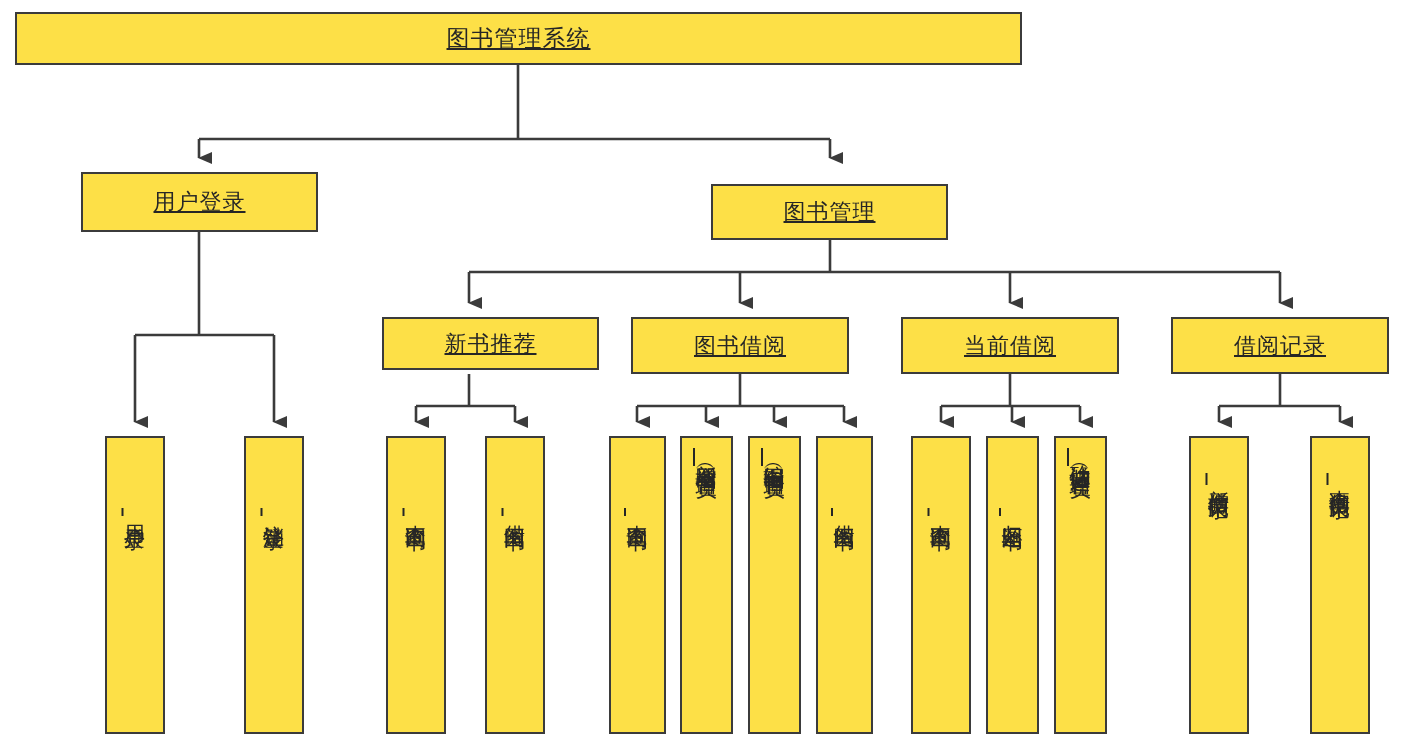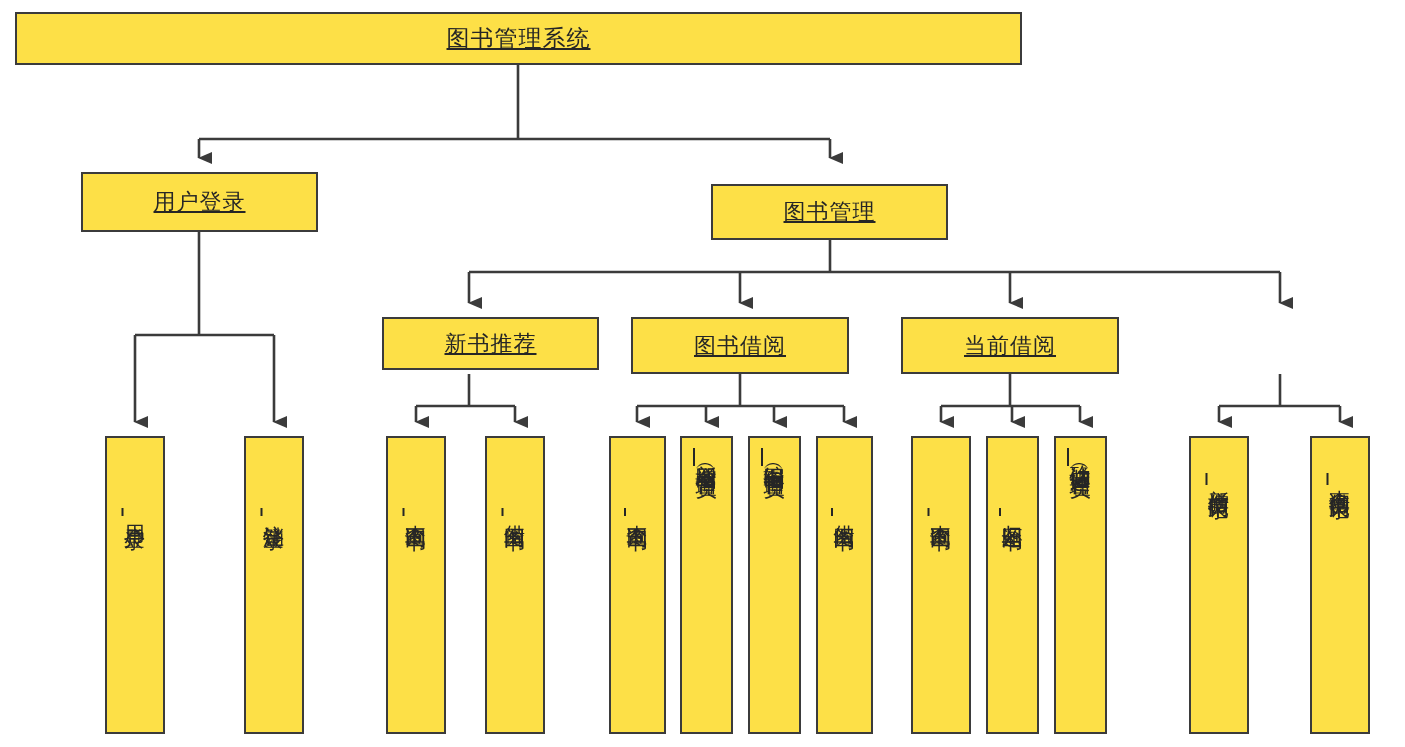--- a/index.html
+++ b/index.html
@@ -141,20 +141,23 @@
 
   <div class="node horiz" style="left:361px; top:317px; width:217px; height:53px;margin-left:21px;">
     <span class="label">新书推荐</span>
   </div>
   <div class="node horiz" style="left:901px; top:317px; width:218px; height:57px;">
     <span class="label">当前借阅</span>
   </div>
   <div class="node horiz" style="left:631px; top:317px; width:218px; height:57px;">
     <span class="label">图书借阅</span>
   </div>
+  <div class="node horiz" style="left:1171px; top:317px; width:218px; height:57px;">
+    <span class="label">借阅记录</span>
+  </div>
 
   <div class="node vert" style="left:105px; top:436px; width:60px; height:298px; padding-top:70px;">
     <span class="label">用户登录</span>
   </div>
   <div class="node vert" style="left:244px; top:436px; width:60px; height:298px; padding-top:70px;">
     <span class="label">注销登录</span>
   </div>
 
   <div class="node vert" style="left:386px; top:436px; width:60px; height:298px; padding-top:70px;">
     <span class="label">查询图书</span>

